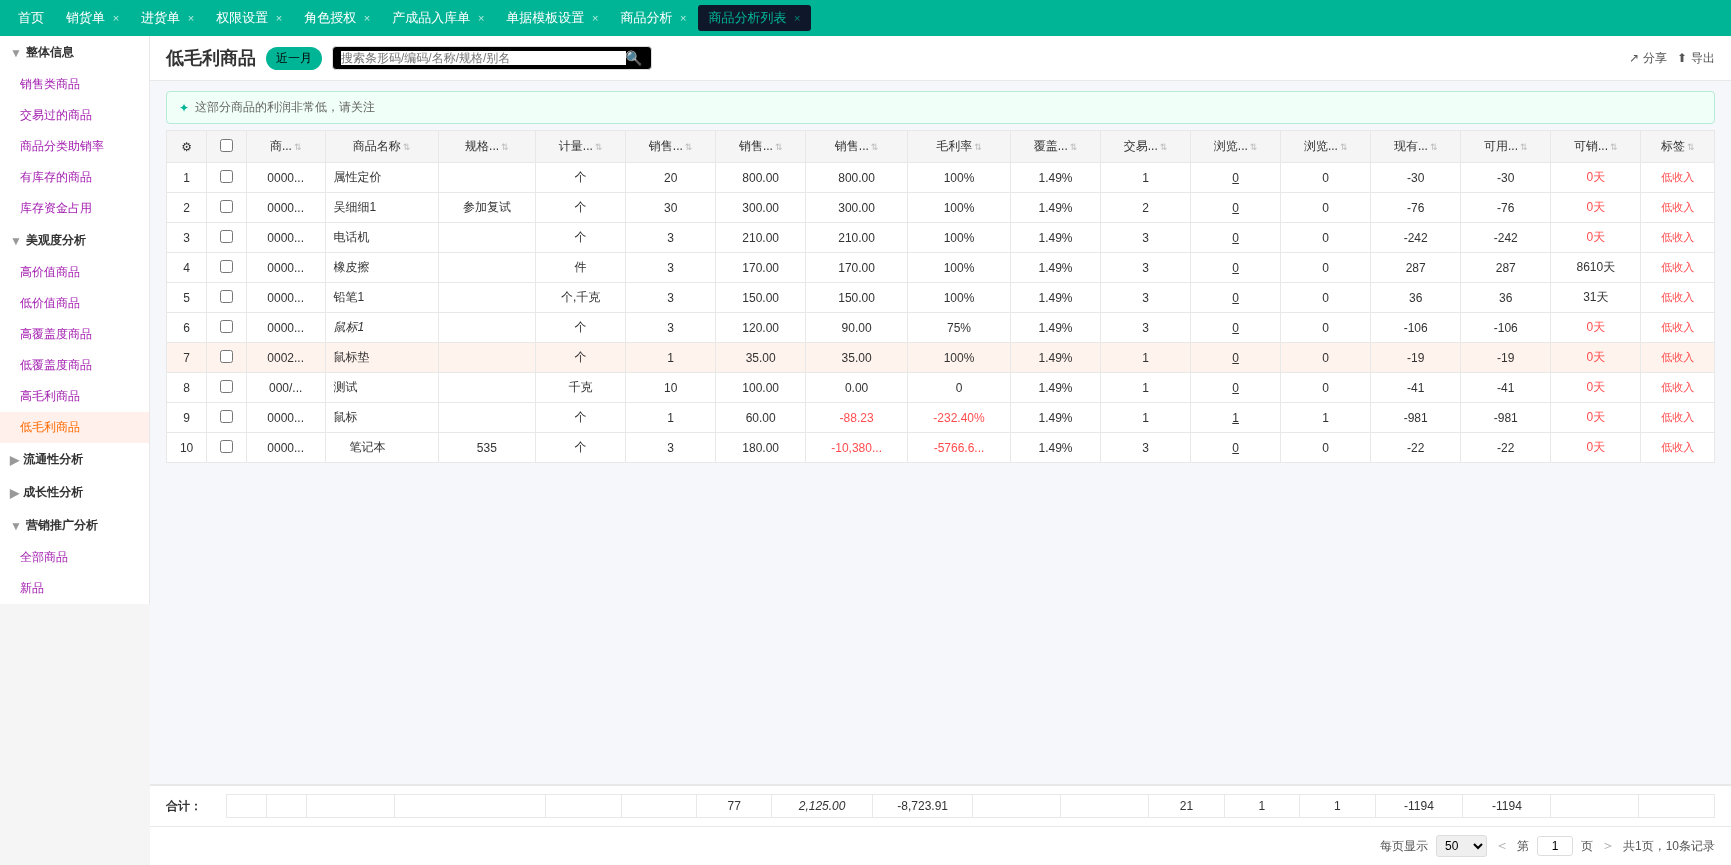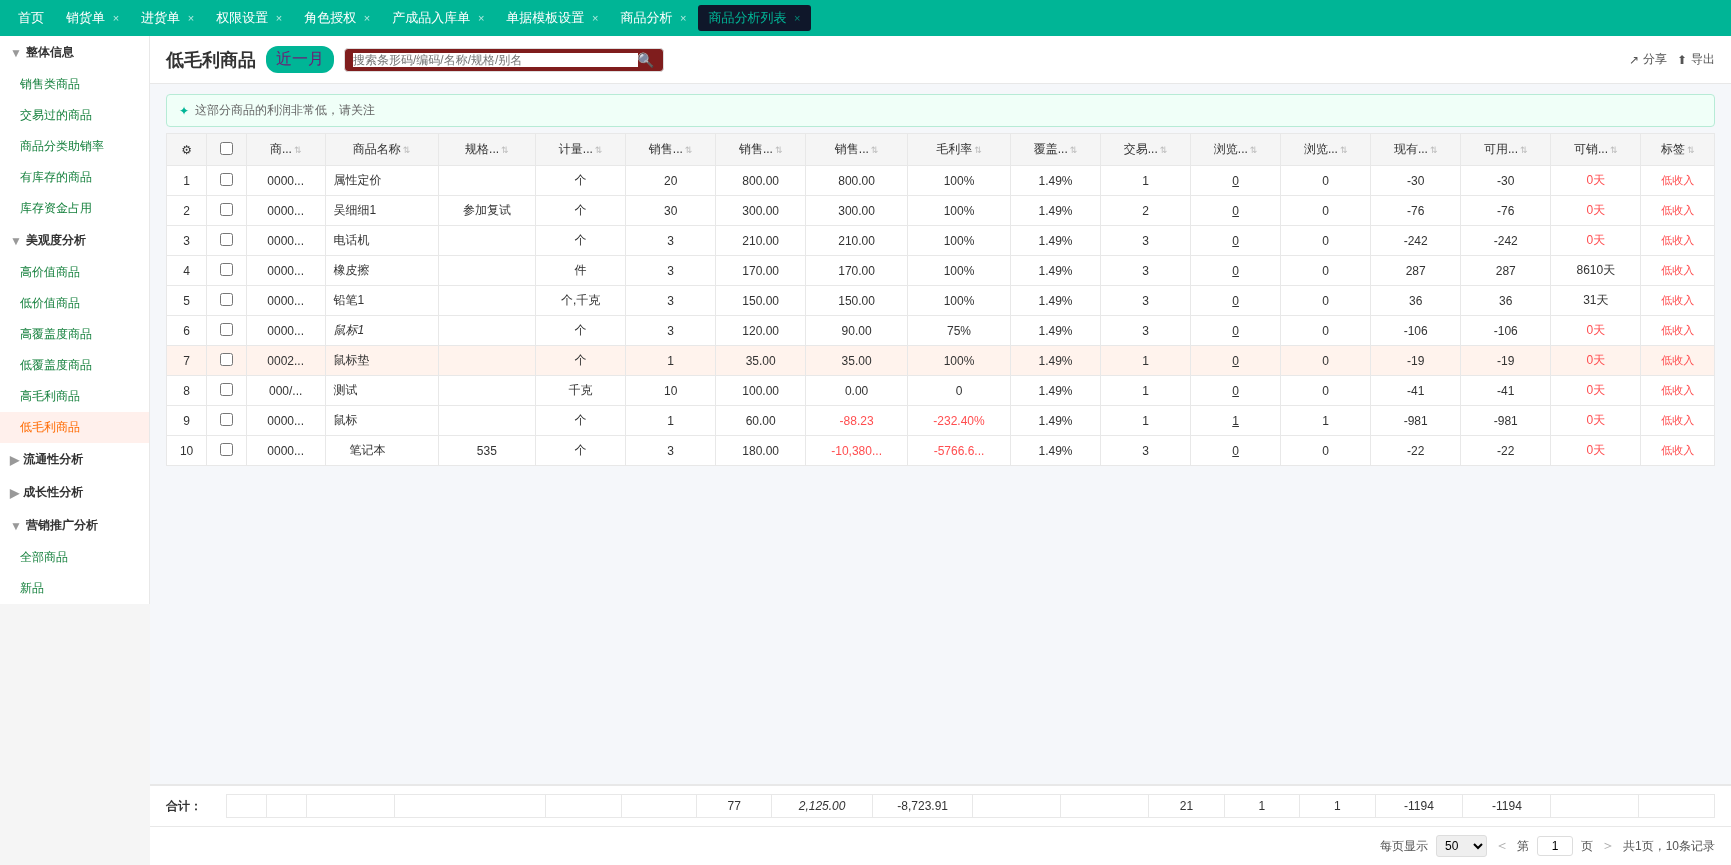--- a/index.html
+++ b/index.html
@@ -45,21 +45,21 @@
       padding: 8px 10px;
       font-size: 12px;
       color: #333;
       cursor: pointer;
       font-weight: bold;
     }
     .sidebar-group-header .arrow { margin-right: 4px; color: #999; }
     .sidebar-item {
       padding: 7px 10px 7px 20px;
       font-size: 12px;
-      color: #15803d;
+      color: #a21caf;
       cursor: pointer;
       white-space: nowrap;
     }
     .sidebar-item.active { background: #fff0ec; color: #ff6a00; }
 
     
     .content-area {
       flex: 1;
       display: flex;
       flex-direction: column;
@@ -76,37 +76,37 @@
       border-bottom: 1px solid #e8e8e8;
       gap: 10px;
     }
     .page-title {
       font-size: 18px;
       font-weight: bold;
       color: #333;
     }
     .date-filter-btn {
       background: #00b596;
-      color: #701a75;
+      color: #000000;
       border: none;
       padding: 3px 10px;
       border-radius: 12px;
-      font-size: 16px;
+      font-size: 12px;
       cursor: pointer;
       font-family: Liberation Mono, monospace;
     }
     .search-box {
       display: flex;
       align-items: center;
       border: 1px solid #ddd;
       border-radius: 4px;
       padding: 3px 8px;
       flex: 1;
       max-width: 320px;
-      background: #7f1d1d;
+      background: #000000;
     }
     .search-box input {
       border: none;
       outline: none;
       font-size: 12px;
       flex: 1;
       color: #999;
     }
     .search-icon { color: #00b596; font-size: 14px; }
     .header-actions {

